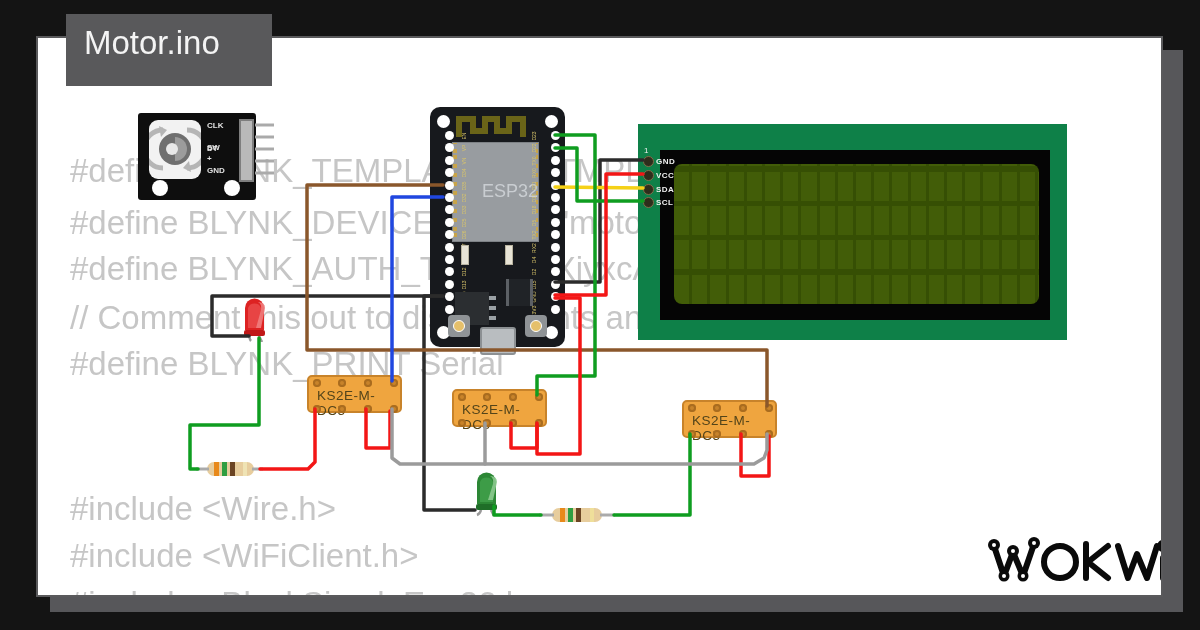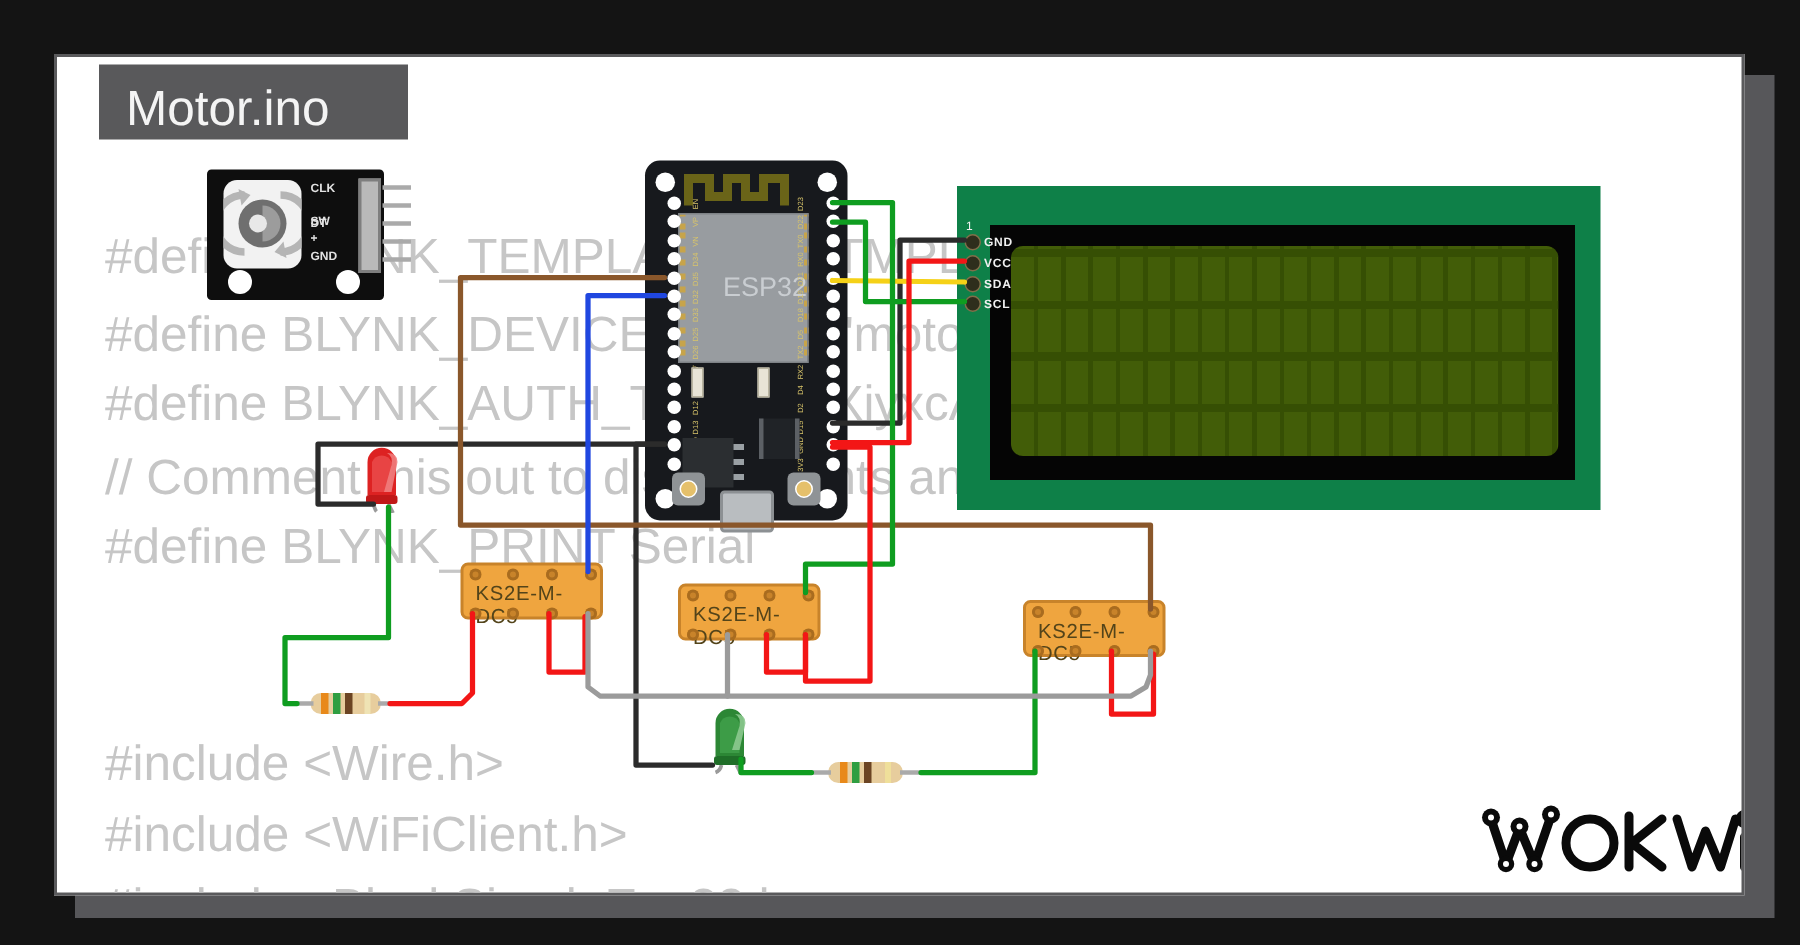--- a/index.html
+++ b/index.html
@@ -3,22 +3,22 @@
 <meta charset="utf-8">
 <style>
   html,body{margin:0;padding:0;background:#141414;width:1200px;height:630px;overflow:hidden;
     font-family:"Liberation Sans","DejaVu Sans",sans-serif;}
   #stage{position:relative;width:1200px;height:630px;background:#141414;}
   
   #shadow{position:absolute;left:50px;top:50px;width:1133px;height:562px;background:#57575a;}
   #canvas{position:absolute;left:36px;top:36px;width:1127px;height:561px;background:#ffffff;
     border:2px solid #5a5a5c;box-sizing:border-box;overflow:hidden;}
   
-  #titlebar{position:absolute;left:66px;top:14px;width:206px;height:50px;background:#59595b;
-    color:#f4f4f4;font-size:33px;line-height:58px;padding-left:18px;box-sizing:border-box;z-index:30;margin-top:29px;}
+  #titlebar{position:absolute;left:66px;top:14px;width:206px;height:72px;background:#59595b;
+    color:#f4f4f4;font-size:33px;line-height:58px;padding-left:18px;box-sizing:border-box;z-index:30;}
   
   .codeline{position:absolute;left:32px;color:#c6c6c6;font-size:33px;white-space:pre;z-index:1;}
   
   #wires{position:absolute;left:0;top:0;width:1127px;height:561px;z-index:6;pointer-events:none;}
   #wires polyline,#wires path{fill:none;stroke-linecap:round;stroke-linejoin:round;}
   
   .comp{position:absolute;z-index:4;}
   
   #encoder{left:100px;top:75px;width:118px;height:87px;background:#0e0e0e;border-radius:3px;}
   #encoder .plate{position:absolute;left:11px;top:7px;width:52px;height:59px;background:#f2f2f2;border-radius:9px;}

